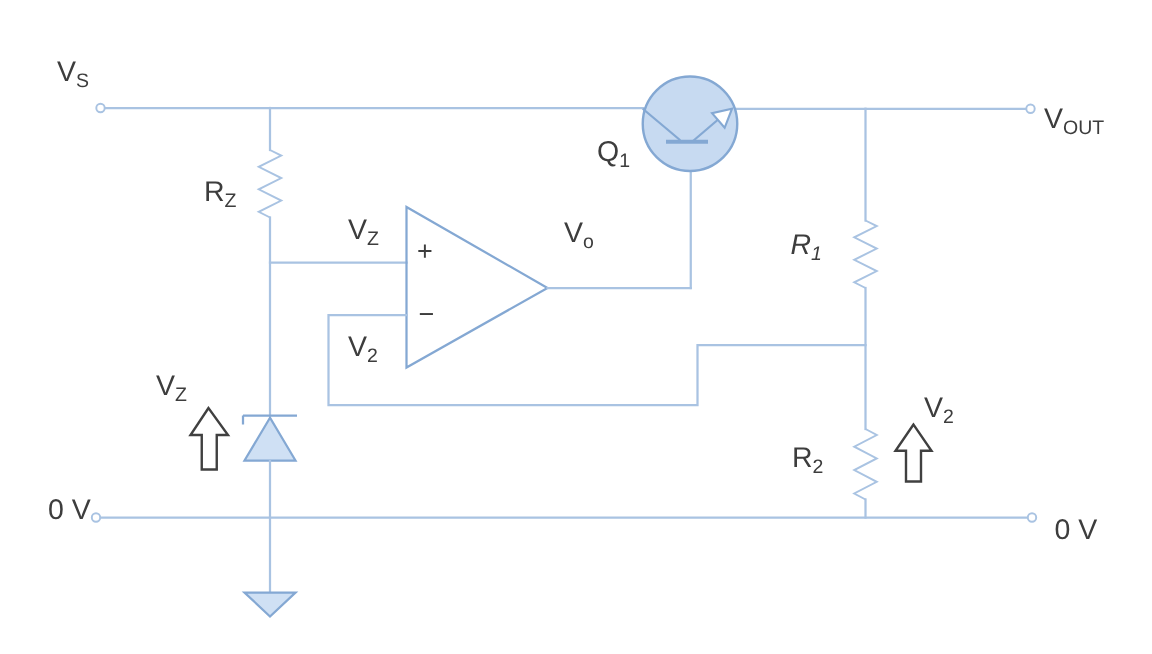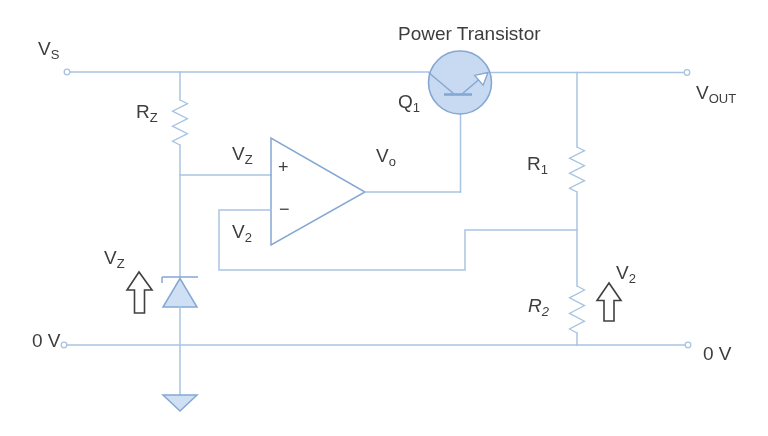--- a/index.html
+++ b/index.html
@@ -68,37 +68,36 @@
     <circle class="terminal" cx="687" cy="72.5" r="2.8"></circle>
     <circle class="terminal" cx="64" cy="345" r="2.8"></circle>
     <circle class="terminal" cx="688" cy="345" r="2.8"></circle>
 
     <polygon class="hollow-arrow" points="139,272 127,290 134.5,290 134.5,313 144.5,313 144.5,290 152,290"></polygon>
     <polygon class="hollow-arrow" points="609,283 597,300.5 604,300.5 604,321 614,321 614,300.5 621,300.5"></polygon>
   </svg>
 
   <div class="lbl" style="left:38px;top:38px;"><span>V</span><span class="sub">S</span></div>
 
-  <div class="lbl" style="left:696px;top:69px;margin-top:13px;"><span>V</span><span class="sub">OUT</span></div>
+  <div class="lbl" style="left:696px;top:69px;"><span>V</span><span class="sub">OUT</span></div>
 
-  <div class="lbl" style="left:136px;top:101px;"><span>R</span><span class="sub">Z</span></div>
+  <div class="lbl" style="left:136px;top:118px;"><span>R</span><span class="sub">Z</span></div>
 
   <div class="lbl" style="left:232px;top:143px;"><span>V</span><span class="sub">Z</span></div>
 
   <div class="lbl" style="left:232px;top:221px;"><span>V</span><span class="sub">2</span></div>
 
   <div class="lbl" style="left:376px;top:145px;"><span>V</span><span class="sub">o</span></div>
 
-  <div class="lbl" style="left:398px;top:23px;">Power Transistor</div>
 
   <div class="lbl" style="left:398px;top:91px;"><span>Q</span><span class="sub">1</span></div>
 
-  <div class="lbl" style="left:527px;top:153px;"><span>R</span><span class="sub">1</span></div>
+  <div class="lbl" style="left:527px;top:153px;font-style:italic;"><span>R</span><span class="sub">1</span></div>
 
-  <div class="lbl" style="left:528px;top:295px;font-style:italic;"><span>R</span><span class="sub">2</span></div>
+  <div class="lbl" style="left:528px;top:295px;"><span>R</span><span class="sub">2</span></div>
 
   <div class="lbl" style="left:104px;top:247px;"><span>V</span><span class="sub">Z</span></div>
 
   <div class="lbl" style="left:616px;top:262px;"><span>V</span><span class="sub">2</span></div>
 
   <div class="lbl" style="left:32px;top:330px;">0 V</div>
 
   <div class="lbl" style="left:703px;top:343px;">0 V</div>
 
   <div class="lbl sign" style="left:278px;top:156px;">+</div>

